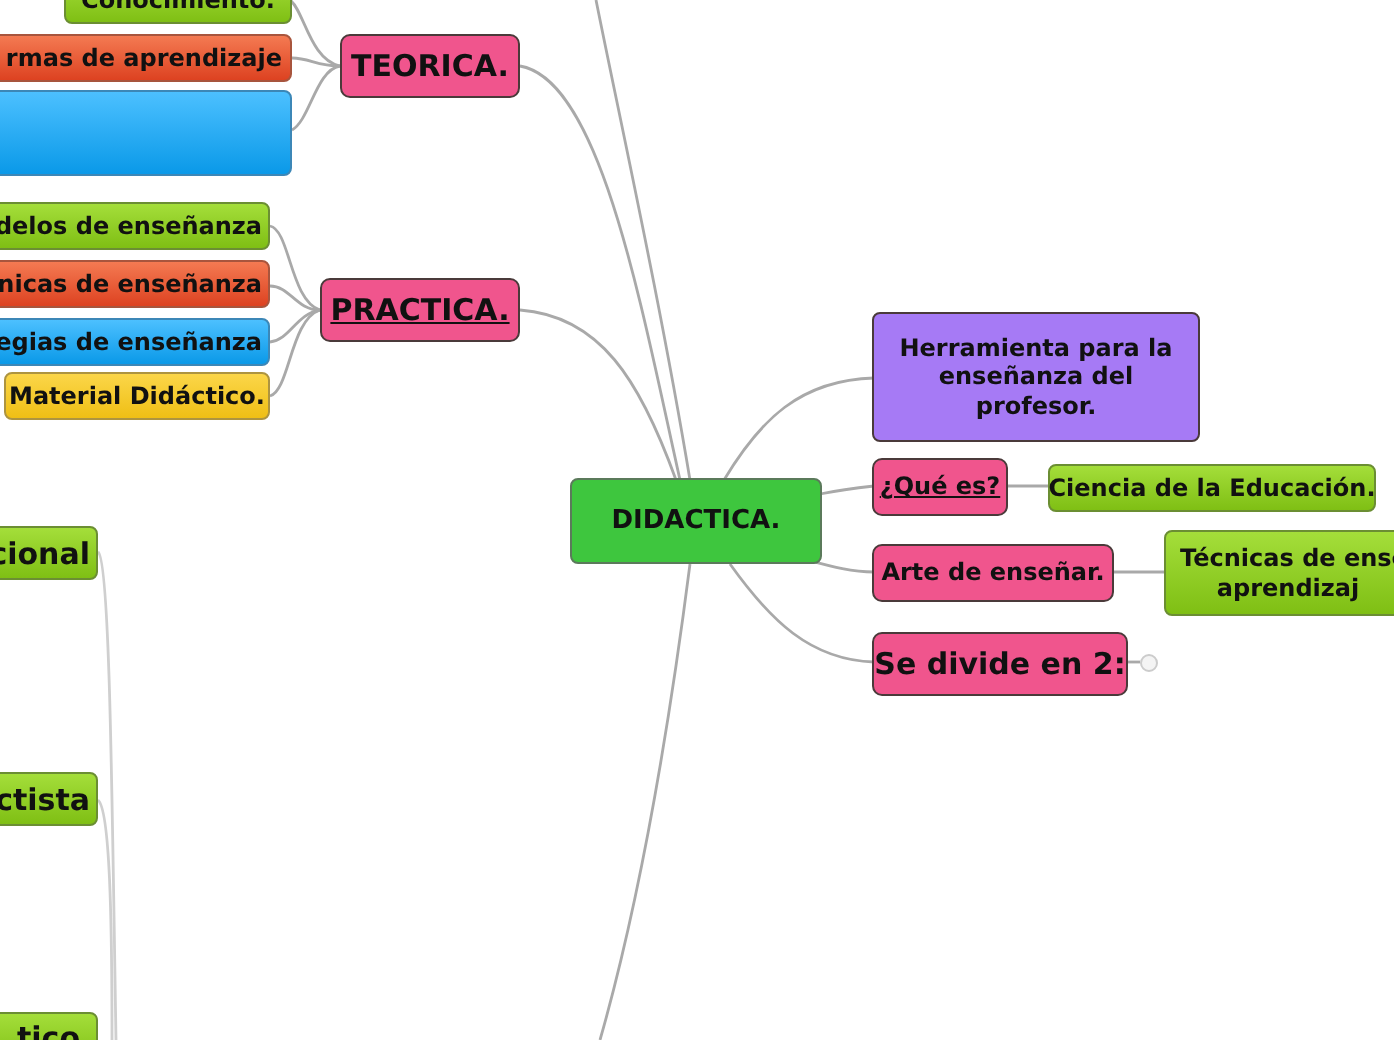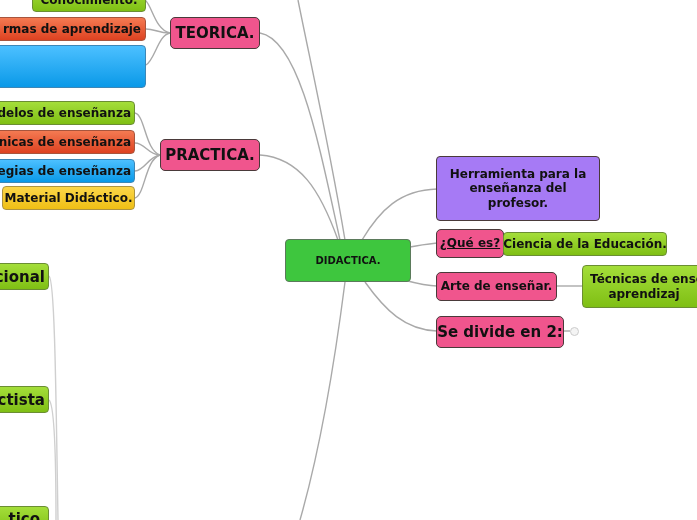--- a/index.html
+++ b/index.html
@@ -2,21 +2,21 @@
 <html><head>
 <meta charset="utf-8">
 <style>
   html, body { margin:0; padding:0; }
   body { width:697px; height:520px; overflow:hidden; background:#ffffff; position:relative;
          font-family:"DejaVu Sans", sans-serif; }
   svg.links { position:absolute; left:0; top:0; width:697px; height:520px; }
   .node { position:absolute; box-sizing:border-box; border:1px solid #4a3a3a; border-radius:5px;
           font-weight:bold; color:#111; display:flex; align-items:center; justify-content:center;
           text-align:center; line-height:1.2; white-space:nowrap; }
-  .main { font-size:10px; border-radius:4px; border-color:#5b7a5b; }
+  .main { font-size:13px; border-radius:4px; border-color:#5b7a5b; }
   .pink { background:#f0558d; }
   .green { background:linear-gradient(#a4de3a,#7fbf14); border-color:#6b8e33; border-radius:4px; }
   .orange { background:linear-gradient(#f47a52,#dd4221); border-color:#a8553d; border-radius:4px; }
   .blue { background:linear-gradient(#4cc0ff,#0a99e8); border-color:#3c87b7; border-radius:4px; }
   .yellow { background:linear-gradient(#fbd649,#efbf15); border-color:#ad9440; border-radius:4px; }
   .purple { background:#a67af5; border-radius:4px; }
   .s12 { font-size:12px; }
   .s15 { font-size:15px; }
   .collapse { position:absolute; width:9px; height:9px; border-radius:50%; border:1px solid #ccc;
               background:#f4f4f4; box-sizing:border-box; }
@@ -60,38 +60,38 @@
 
 <div class="node main" style="left:285px;top:239px;width:126px;height:43px;background:#3ec63e;">DIDACTICA.</div>
 
 <div class="node purple s12" style="left:436px;top:156px;width:164px;height:65px;flex-direction:column;">
   <span>Herramienta para la</span>
   <span>enseñanza del</span>
   <span>profesor.</span>
 </div>
 
 <div class="node pink s12" style="left:436px;top:229px;width:68px;height:29px;text-decoration:underline;">¿Qué es?</div>
-<div class="node green s12" style="left:503px;top:232px;width:164px;height:24px;">Ciencia de la Educación.</div>
+<div class="node green s12" style="left:524px;top:232px;width:164px;height:24px;">Ciencia de la Educación.</div>
 
 <div class="node pink s12" style="left:436px;top:272px;width:121px;height:29px;">Arte de enseñar.</div>
 <div class="node green s12" style="left:582px;top:265px;width:130px;height:43px;flex-direction:column;">
   <span>Técnicas de ense</span>
   <span style="padding-right:6px;">aprendizaj</span>
 </div>
 
 <div class="node pink s15" style="left:436px;top:316px;width:128px;height:32px;text-align:right;">Se divide en 2:</div>
 <div class="collapse" style="left:570px;top:327px;"></div>
 
 <div class="node pink s15" style="left:170px;top:17px;width:90px;height:32px;">TEORICA.</div>
 <div class="node green s12" style="left:32px;top:-12px;width:114px;height:24px;">Conocimiento.</div>
 <div class="node orange s12" style="left:-10px;top:17px;width:156px;height:24px;justify-content:flex-end;padding-right:4px;">rmas de aprendizaje</div>
 <div class="node blue s12" style="left:-10px;top:45px;width:156px;height:43px;flex-direction:column;align-items:flex-end;padding-right:3px;">
 </div>
 
-<div class="node pink s15" style="left:160px;top:139px;width:100px;height:32px;">PRACTICA.</div>
+<div class="node pink s15" style="left:160px;top:139px;width:100px;height:32px;text-decoration:underline;">PRACTICA.</div>
 <div class="node green s12" style="left:-10px;top:101px;width:145px;height:24px;justify-content:flex-end;padding-right:3px;">delos de enseñanza</div>
 <div class="node orange s12" style="left:-10px;top:130px;width:145px;height:24px;justify-content:flex-end;padding-right:3px;">nicas de enseñanza</div>
 <div class="node blue s12" style="left:-10px;top:159px;width:145px;height:24px;justify-content:flex-end;padding-right:3px;">tegias de enseñanza</div>
 <div class="node yellow s12" style="left:2px;top:186px;width:133px;height:24px;">Material Didáctico.</div>
 
 <div class="node green s15" style="left:-10px;top:263px;width:59px;height:27px;justify-content:flex-end;padding-right:3px;">cional</div>
 <div class="node green s15" style="left:-10px;top:386px;width:59px;height:27px;justify-content:flex-end;padding-right:3px;">ctista</div>
 <div class="node green s15" style="left:-10px;top:506px;width:59px;height:27px;justify-content:flex-end;padding-right:8px;align-items:flex-start;padding-top:3px;">tico</div>
 
 </body></html>

